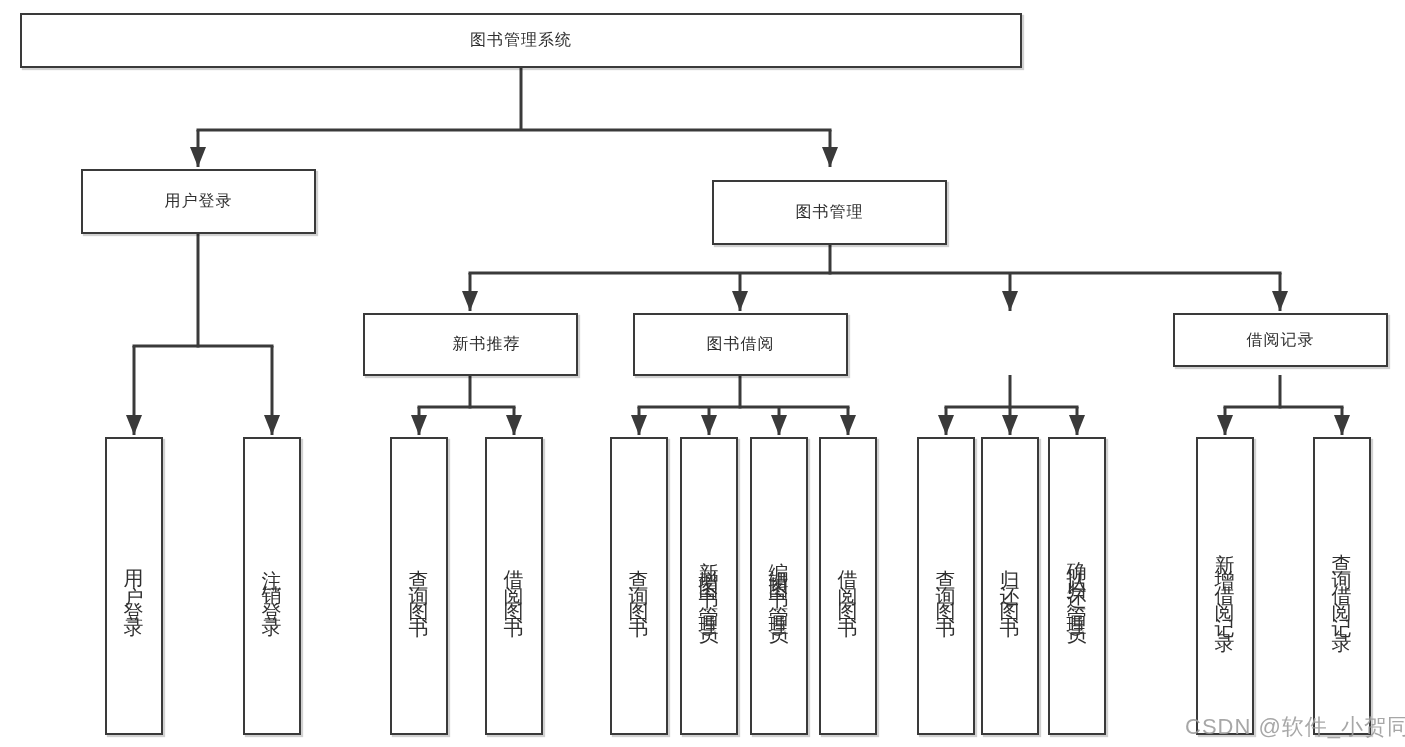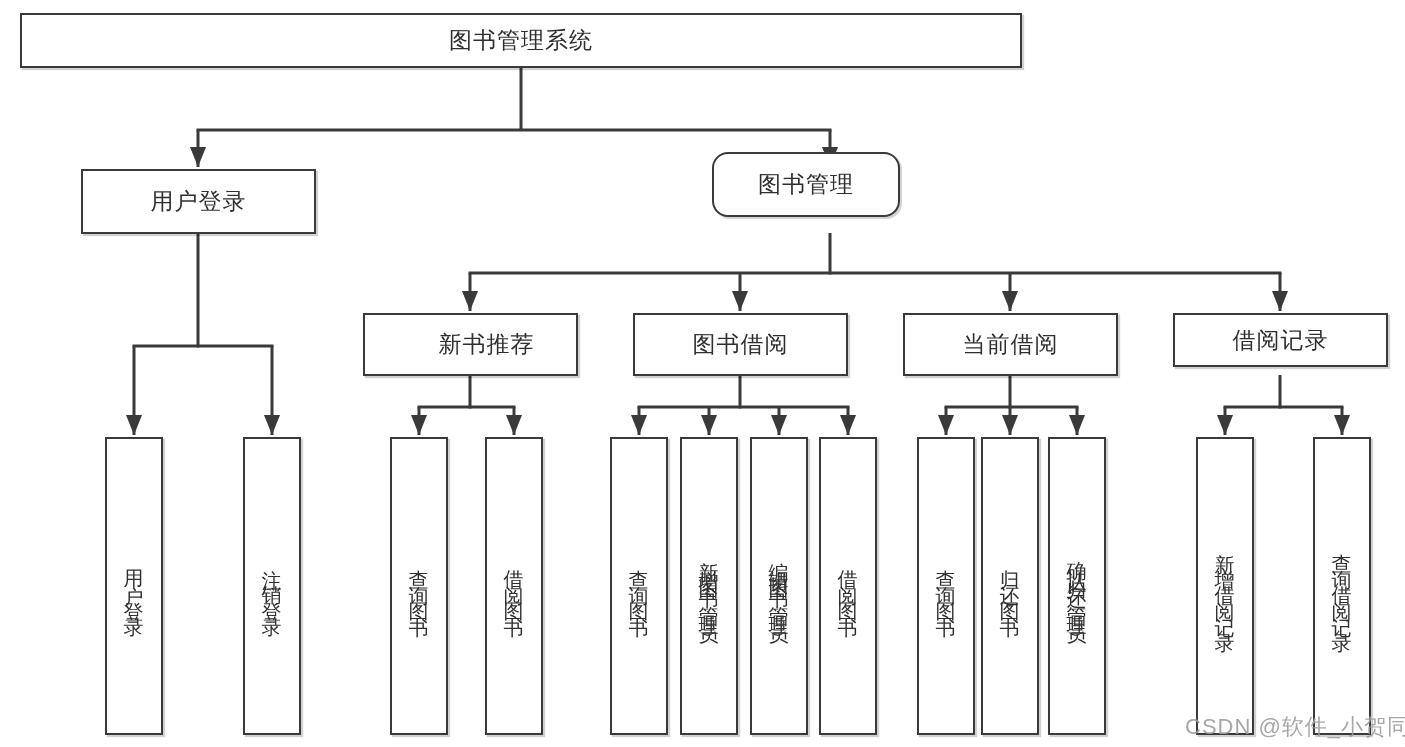--- a/index.html
+++ b/index.html
@@ -15,21 +15,21 @@
   .node{
     position:absolute;
     box-sizing:border-box;
     background:#ffffff;
     border:2px solid #3a3a3a;
     box-shadow:2px 2px 1px rgba(0,0,0,0.18);
     display:flex;align-items:center;justify-content:center;
     color:#2f2f2f;
     z-index:2;
   }
-  .node.h-label{font-size:23px;letter-spacing:1px;}
+  .node.h-label{font-size:16px;letter-spacing:1px;}
   .node.leaf{
     width:58px;height:298px;top:437px;
     writing-mode:vertical-rl;
     text-orientation:mixed;
     font-size:20px;
     letter-spacing:16px;
     line-height:1;
   }
   .node.leaf.tight{letter-spacing:9px;}
   .watermark{
@@ -96,32 +96,29 @@
     <line x1="1342" y1="407" x2="1342" y2="435" marker-end="url(#ah)"></line>
   </svg>
 
   <div class="node h-label" style="left:20px;top:13px;width:1002px;height:55px;">
     <span>图书管理系统</span>
   </div>
 
   <div class="node h-label" style="left:81px;top:169px;width:235px;height:65px;">
     <span>用户登录</span>
   </div>
-  <div class="node h-label" style="left:712px;top:152px;width:188px;height:65px;border-radius:16px;">
+  <div class="node h-label" style="left:712px;top:180px;width:235px;height:65px;">
     <span>图书管理</span>
   </div>
 
   <div class="node h-label" style="left:363px;top:313px;width:215px;height:63px;padding-left:32px;">
     <span>新书推荐</span>
   </div>
   <div class="node h-label" style="left:633px;top:313px;width:215px;height:63px;">
     <span>图书借阅</span>
-  </div>
-  <div class="node h-label" style="left:903px;top:313px;width:215px;height:63px;">
-    <span>当前借阅</span>
   </div>
   <div class="node h-label" style="left:1173px;top:313px;width:215px;height:54px;">
     <span>借阅记录</span>
   </div>
 
   <div class="node leaf" style="left:105px;">用户登录</div>
   <div class="node leaf" style="left:243px;">注销登录</div>
 
   <div class="node leaf" style="left:390px;">查询图书</div>
   <div class="node leaf" style="left:485px;">借阅图书</div>

